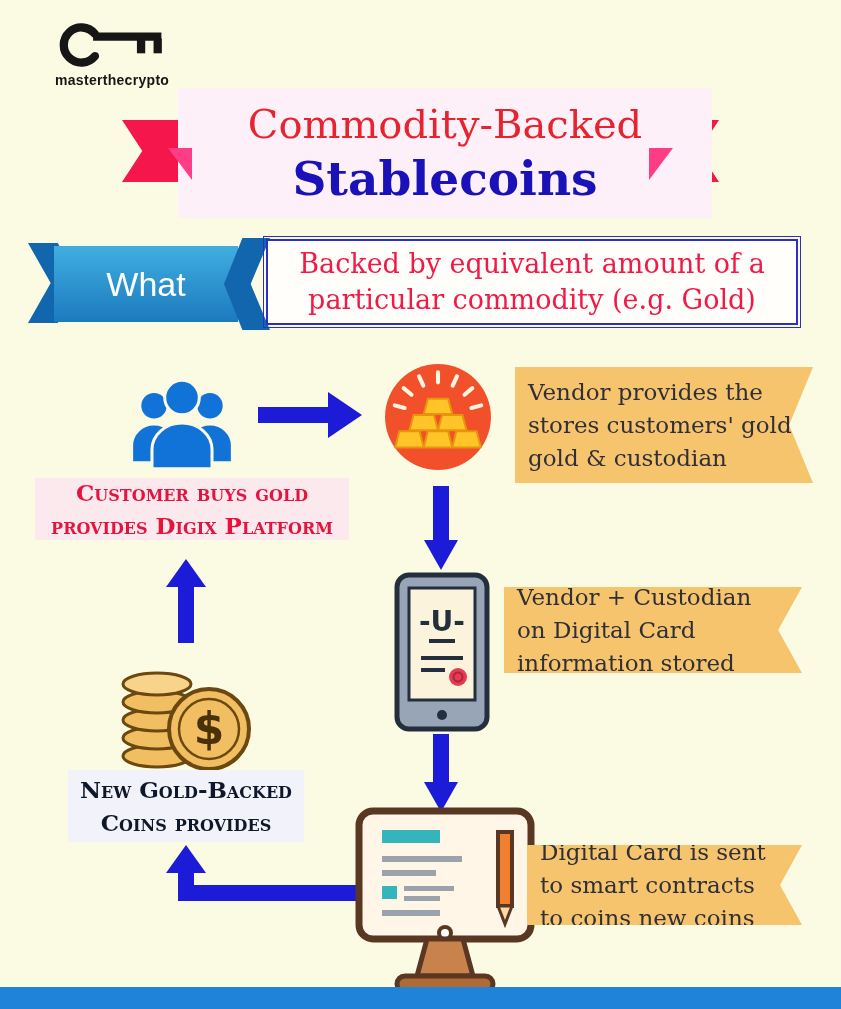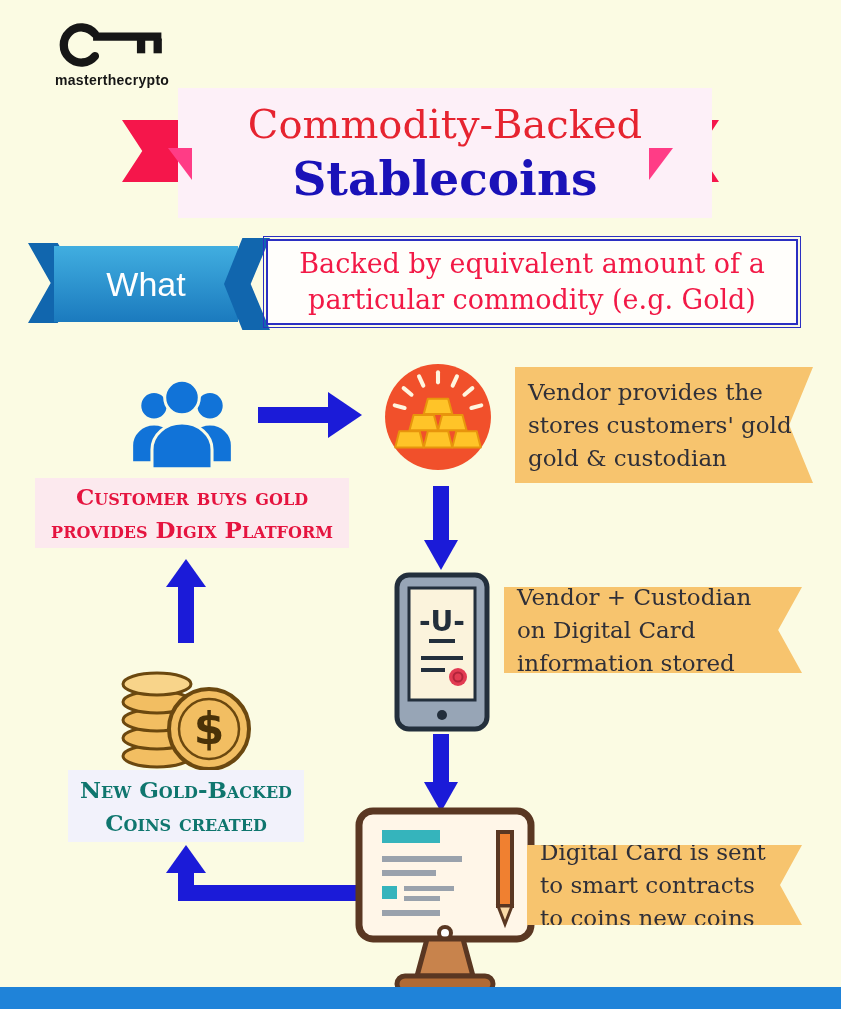--- a/index.html
+++ b/index.html
@@ -45,24 +45,24 @@
   .head-up{clip-path:polygon(50% 0,100% 100%,0 100%);}
 
   
   .note{position:absolute;background:#F7C46E;display:flex;flex-direction:column;justify-content:center;
         padding-left:13px;box-sizing:border-box;
         clip-path:polygon(0 0,100% 0,92% 50%,100% 100%,0 100%);}
   .note .nline{font-size:23px;color:#2F2F38;line-height:33px;}
 
   .pill{position:absolute;display:flex;flex-direction:column;align-items:center;justify-content:center;}
   .pill .pline{font-variant:small-caps;font-weight:bold;font-size:23px;line-height:33px;}
-  .customer{left:35px;top:478px;width:314px;height:70px;background:#FCE9EE;}
+  .customer{left:35px;top:478px;width:314px;height:62px;background:#FCE9EE;}
   .customer .pline{color:#E5143F;}
   .newcoins{left:68px;top:770px;width:236px;height:72px;background:#F2F2FB;}
-  .newcoins .pline{color:#0f766e;}
+  .newcoins .pline{color:#0f172a;}
 
   
   .icon{position:absolute;}
   .footer{position:absolute;left:0;top:987px;width:841px;height:22px;background:#1F83D9;}
 </style>
 </head>
 <body>
 
 <div class="canvas">
 
@@ -189,21 +189,21 @@
         <ellipse cx="45" cy="50" rx="34" ry="11" fill="#F8D48A"></ellipse>
       </g>
       <circle cx="97" cy="95" r="40" fill="#F2BE62" stroke="#6B480F" stroke-width="4"></circle>
       <circle cx="97" cy="95" r="30" fill="none" stroke="#6B480F" stroke-width="2.5"></circle>
       <text x="97" y="110" text-anchor="middle" font-size="44" font-weight="bold" font-family="DejaVu Sans, sans-serif" fill="#4A3208">$</text>
     </svg>
   </div>
 
   <div class="pill newcoins">
     <div class="pline">New Gold-Backed</div>
-    <div class="pline">Coins created</div>
+    <div class="pline">Coins provides</div>
   </div>
 
   <div class="arrow" style="left:166px;top:559px;width:40px;height:84px;">
     <div class="ab head-up" style="left:0;top:0;width:40px;height:28px;"></div>
     <div class="ab" style="left:12px;top:26px;width:16px;height:58px;"></div>
   </div>
 
   <div class="arrow" style="left:166px;top:845px;width:190px;height:56px;">
     <div class="ab head-up" style="left:0;top:0;width:40px;height:28px;"></div>
     <div class="ab" style="left:12px;top:24px;width:16px;height:32px;"></div>

